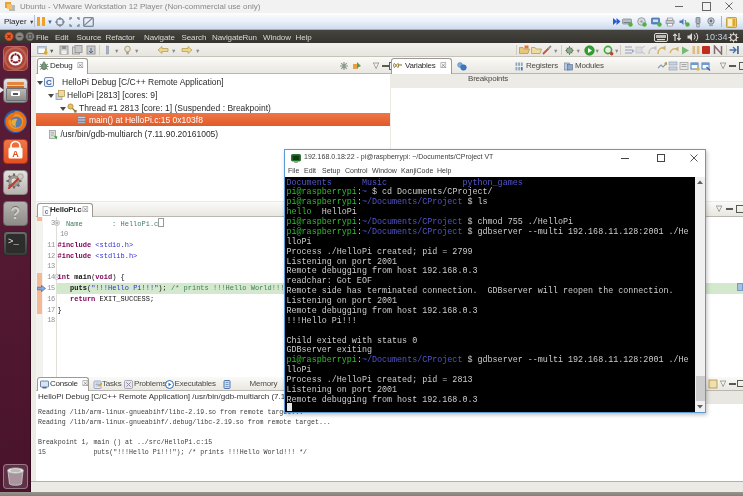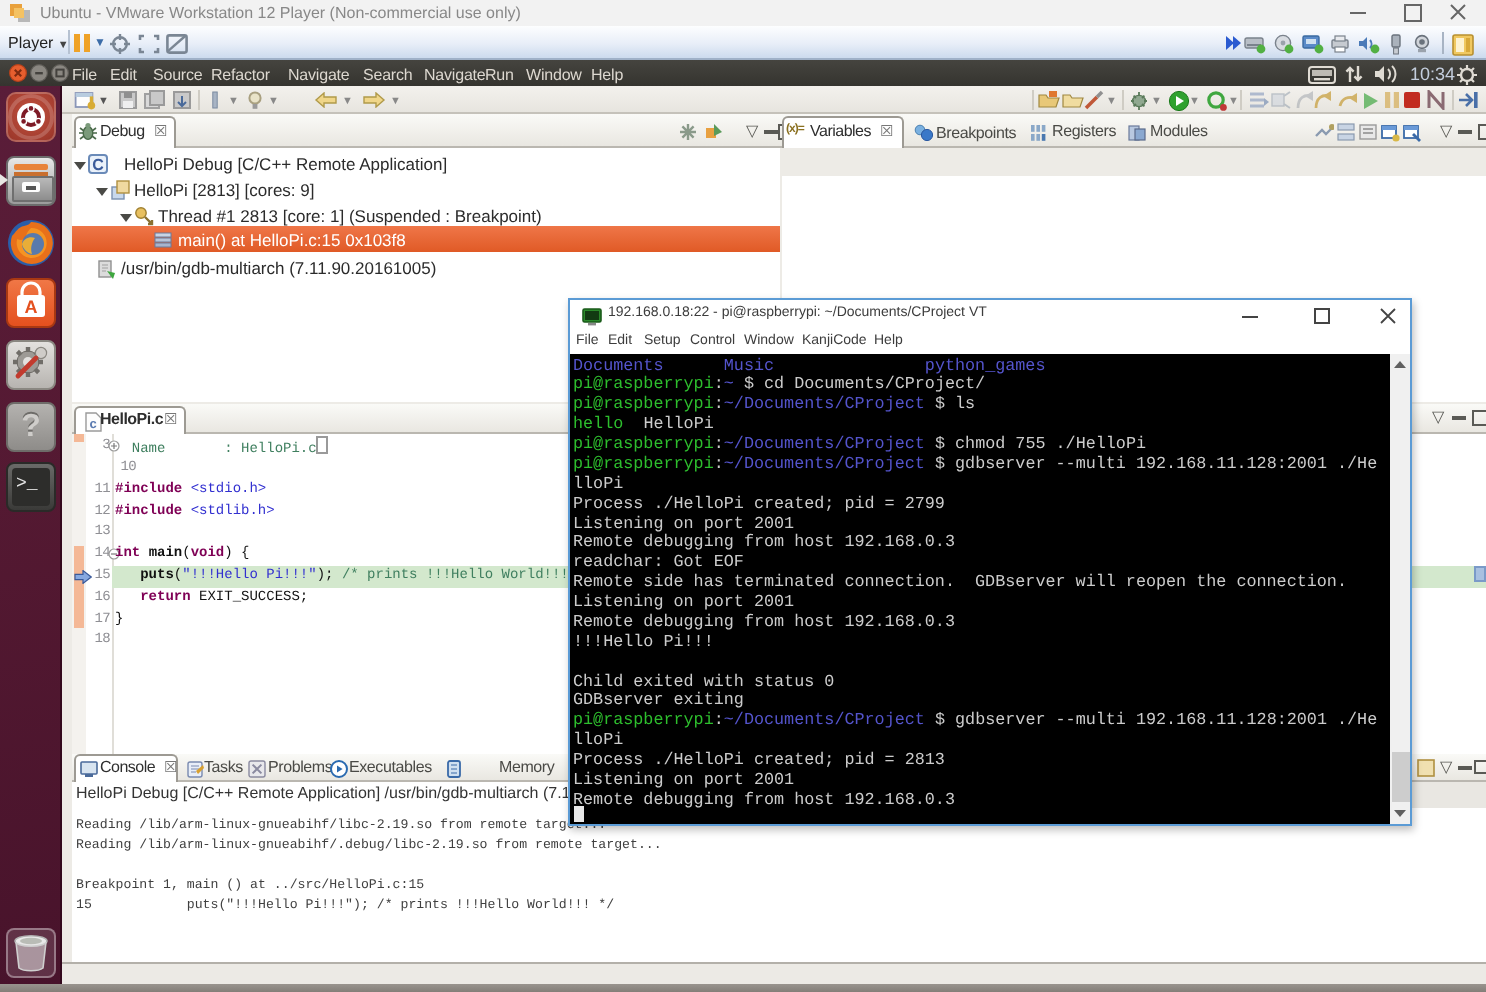--- a/index.html
+++ b/index.html
@@ -406,21 +406,21 @@
 <div class="abs" id="varpanel" style="left:391px;top:57px;width:352px;height:144px;">
   <div class="panelhead" style="left:0;top:0;width:352px;height:17px;"></div>
   <div class="tab" style="left:0px;top:1px;width:61px;height:16px;"></div>
   <div class="abs" style="left:2px;top:5px;font-size:6px;color:#8a7020;font-weight:bold;letter-spacing:-0.5px;">(x)=</div>
   <div class="tabtxt" style="left:14px;top:3.5px;">Variables</div>
   <div class="abs" style="left:49px;top:3.5px;font-size:7.5px;color:#777">☒</div>
   <svg class="abs" style="left:66px;top:5px" width="10" height="9" viewBox="0 0 10 9">
       <circle cx="3" cy="3" r="2.4" fill="#7ab0e0" stroke="#4a80b0" stroke-width="0.5"></circle>
       <circle cx="6.5" cy="5.5" r="2.8" fill="#3a78c8" stroke="#2a58a0" stroke-width="0.5"></circle>
     </svg>
-  <div class="tabtxt2" style="left:77px;top:5px;text-align:center;">Breakpoints</div>
+  <div class="tabtxt2" style="left:77px;top:17px;text-align:center;">Breakpoints</div>
   <svg class="abs" style="left:124px;top:5px" width="10" height="9" viewBox="0 0 10 9">
       <g fill="#8aa8c8">
         <rect x="0.5" y="0.5" width="1.8" height="3.4"></rect>
         <rect x="3.2" y="0.5" width="1.8" height="3.4"></rect>
         <rect x="5.9" y="0.5" width="1.8" height="3.4"></rect>
         <rect x="0.5" y="5" width="1.8" height="3.4"></rect>
         <rect x="3.2" y="5" width="1.8" height="3.4"></rect>
         <rect x="5.9" y="5" width="1.8" height="3.4" fill="#4a78b0"></rect>
       </g>
     </svg>

